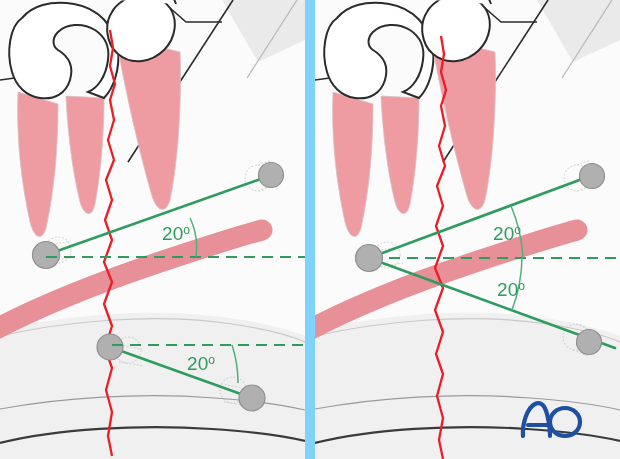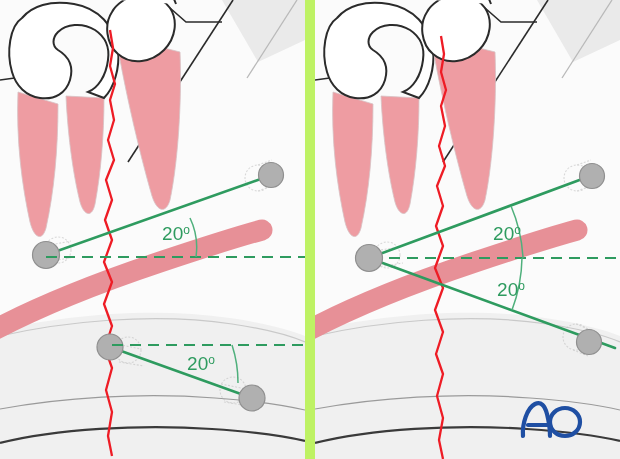--- a/index.html
+++ b/index.html
@@ -1,18 +1,18 @@
 <!DOCTYPE html>
 <html><head>
 <meta charset="utf-8">
 <style>
   html,body{margin:0;padding:0;background:#ffffff;}
   body{width:620px;height:459px;overflow:hidden;
        font-family:"Liberation Sans", sans-serif;}
-  #figure{position:relative;width:620px;height:459px;background:#bef264;}
+  #figure{position:relative;width:620px;height:459px;background:#7dd3fc;}
   .panel{position:absolute;top:0;height:459px;width:305px;overflow:hidden;background:#fbfbfb;}
   #panel-left{left:0;}
   #panel-right{left:315px;}
   .panel svg{display:block;width:305px;height:459px;}
   .angle-label{fill:#2E9B5F;font-family:"Liberation Sans",sans-serif;
                font-size:19px;font-weight:400;}
   .angle-label .deg{font-size:12px;}
   #ao-logo{position:absolute;left:519px;top:398px;width:70px;height:42px;}
 </style>
 </head>

